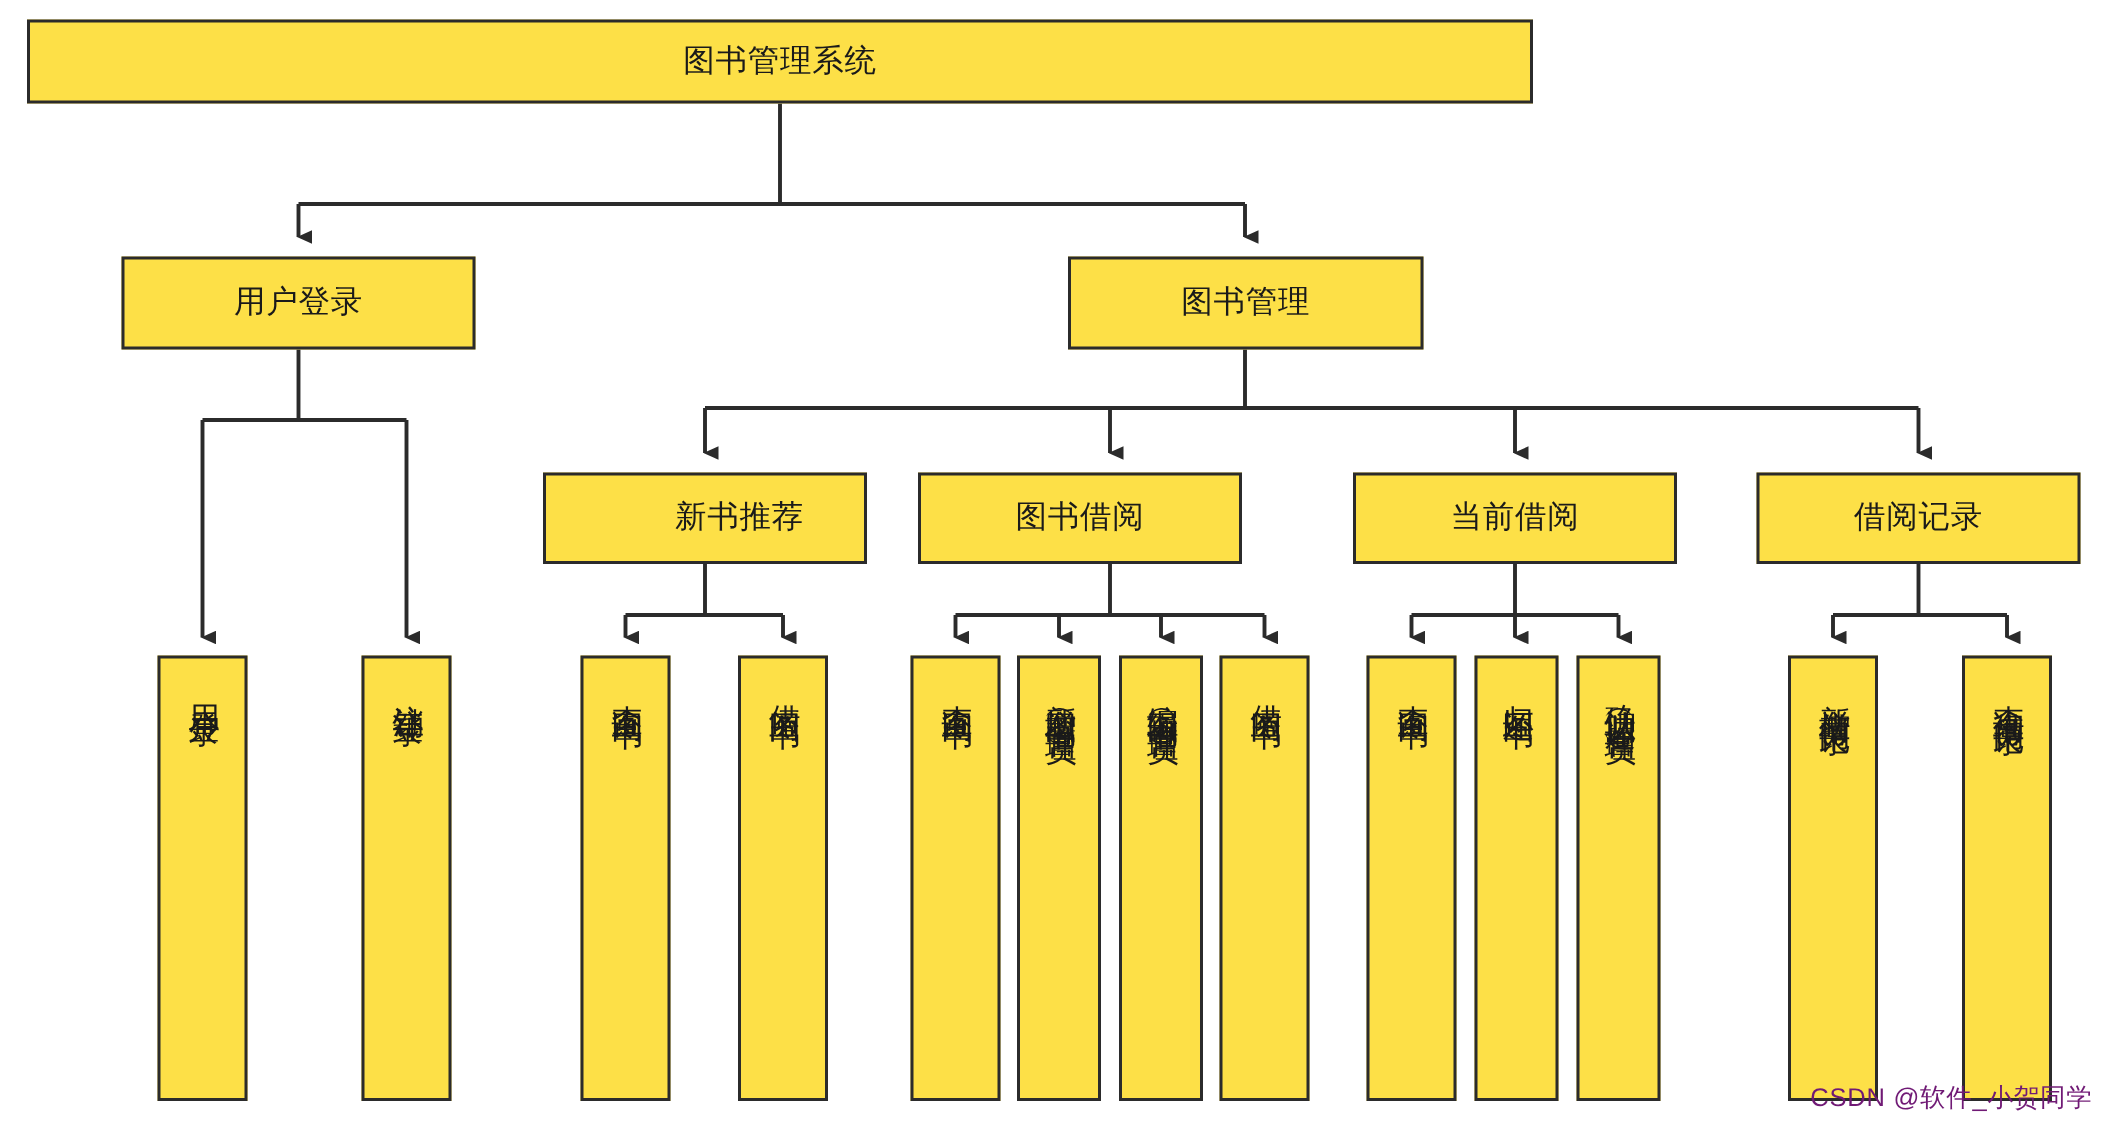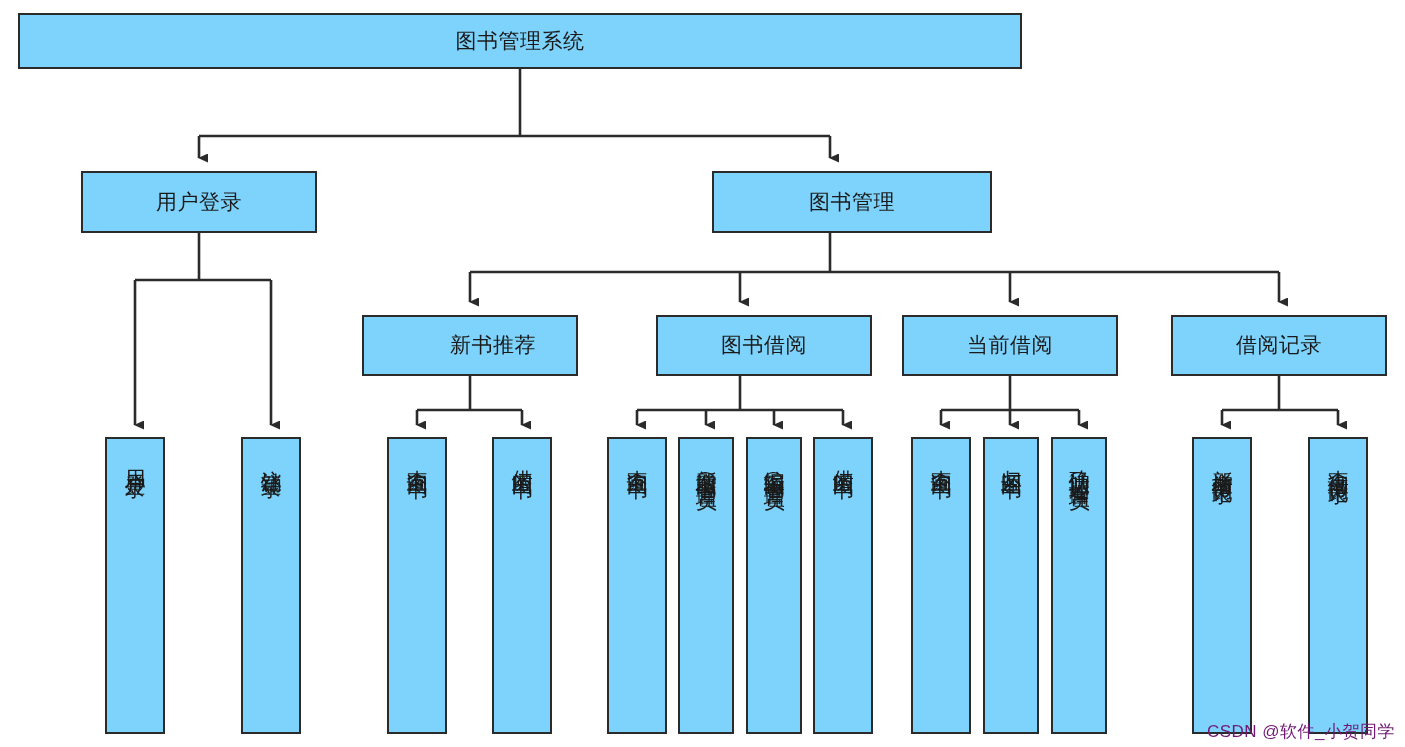--- a/index.html
+++ b/index.html
@@ -23,21 +23,21 @@
     position: absolute;
     left: 0;
     top: 0;
     width: 1405px;
     height: 747px;
     pointer-events: none;
   }
   .node {
     position: absolute;
     box-sizing: border-box;
-    background: #7dd3fc;
+    background: #fde047;
     border: 2px solid #2b2b2b;
     display: flex;
     align-items: center;
     justify-content: center;
     color: #1a1a1a;
   }
   .node .label {
     font-size: 21px;
     line-height: 1.25;
     letter-spacing: 0.5px;
@@ -126,28 +126,28 @@
     </g>
   </svg>
 
   <div class="node" style="left:18px; top:13px; width:1004px; height:56px;">
     <span class="label">图书管理系统</span>
   </div>
 
   <div class="node" style="left:81px; top:171px; width:236px; height:62px;">
     <span class="label">用户登录</span>
   </div>
-  <div class="node" style="left:712px; top:171px; width:280px; height:62px;">
+  <div class="node" style="left:712px; top:171px; width:237px; height:62px;">
     <span class="label">图书管理</span>
   </div>
 
   <div class="node" style="left:362px; top:315px; width:216px; height:61px;padding-left:46px;">
     <span class="label">新书推荐</span>
   </div>
-  <div class="node" style="left:656px; top:315px; width:216px; height:61px;">
+  <div class="node" style="left:612px; top:315px; width:216px; height:61px;">
     <span class="label">图书借阅</span>
   </div>
   <div class="node" style="left:1171px; top:315px; width:216px; height:61px;">
     <span class="label">借阅记录</span>
   </div>
   <div class="node" style="left:902px; top:315px; width:216px; height:61px;">
     <span class="label">当前借阅</span>
   </div>
 
   <div class="node vertical" style="left:105px; top:437px; width:60px; height:297px;">

